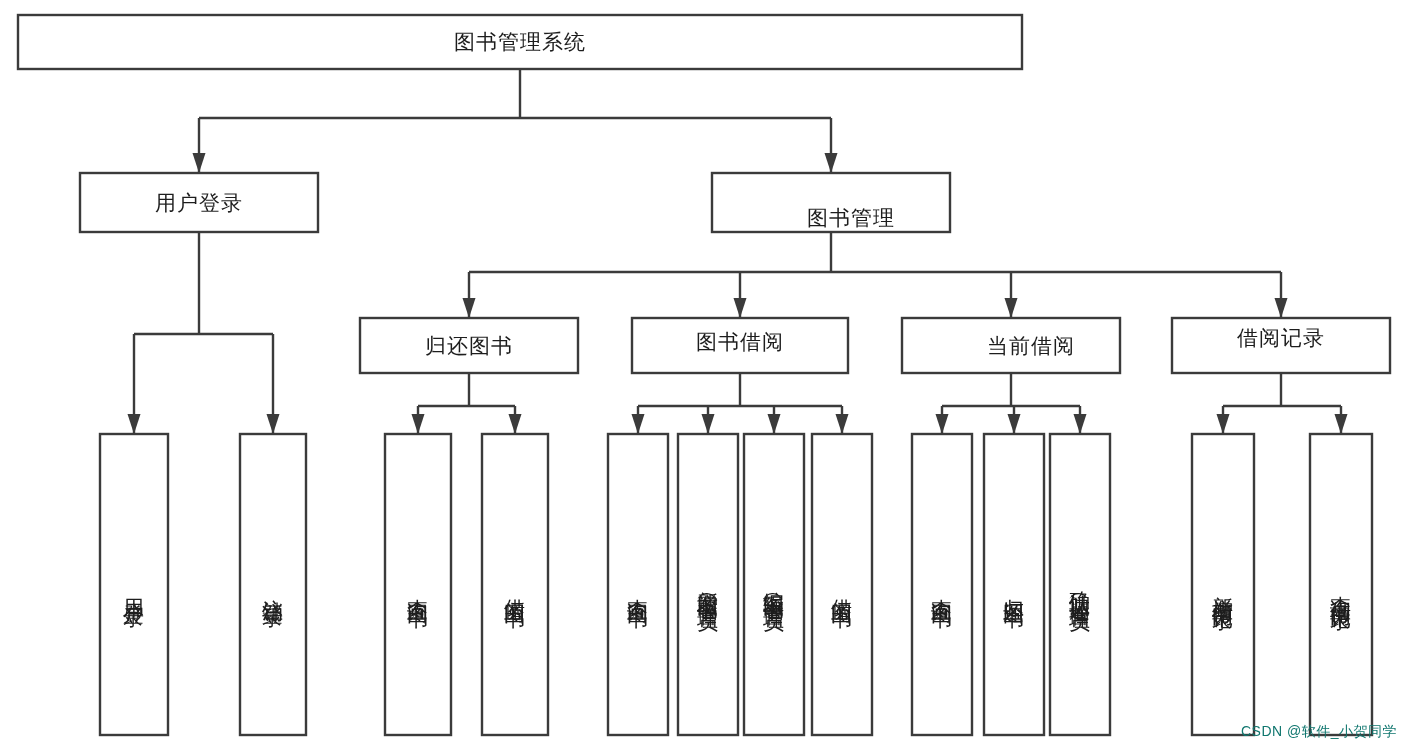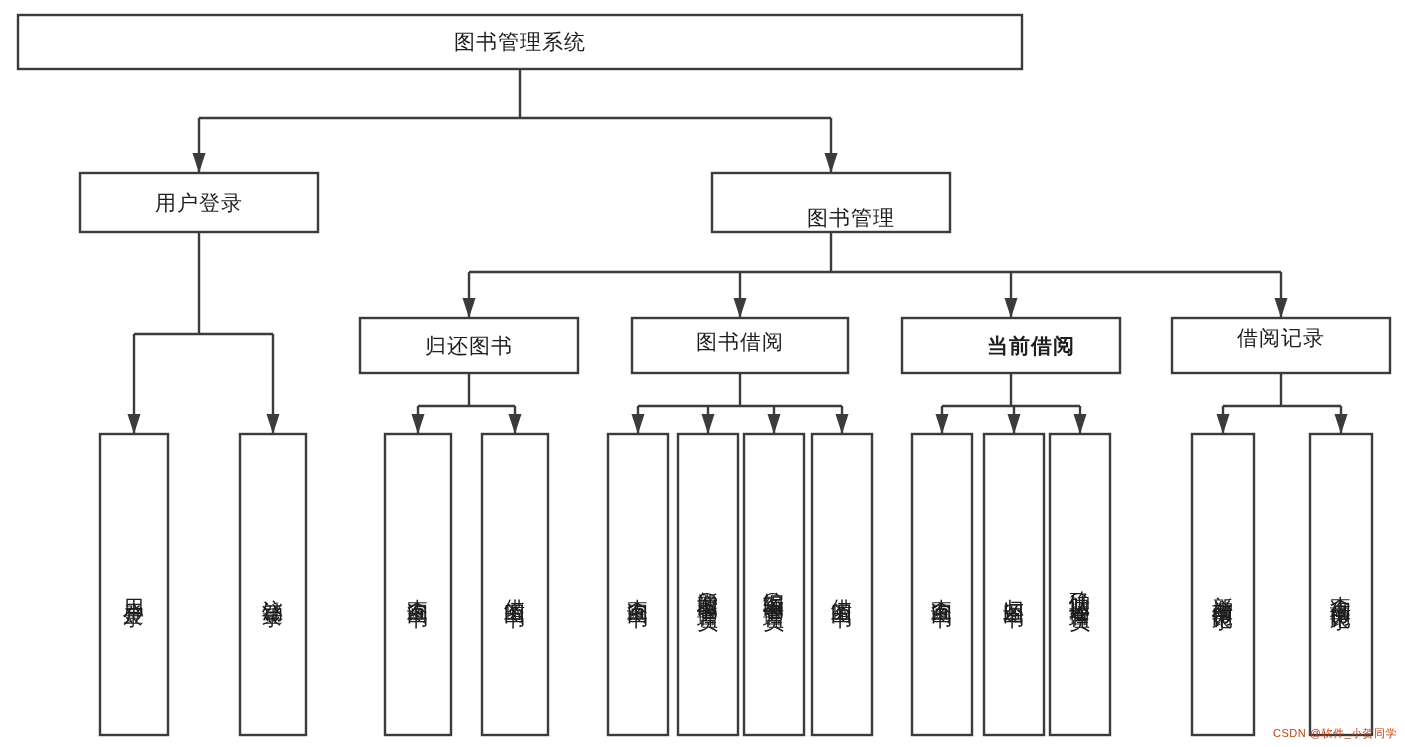--- a/index.html
+++ b/index.html
@@ -68,22 +68,22 @@
     font-size: 21px;
     color: #1d1d1d;
     letter-spacing: 1px;
     white-space: nowrap;
   }
   #watermark {
     position: absolute;
     right: 8px;
     bottom: 6px;
     font-family: "Liberation Sans", "DejaVu Sans", sans-serif;
-    font-size: 11px;
-    color: #c2410c;
+    font-size: 14px;
+    color: #0f766e;
     letter-spacing: 0.5px;
     white-space: nowrap;
     pointer-events: none;
   }
 </style>
 </head>
 <body>
 
 <div id="diagram-root">
 
@@ -175,21 +175,21 @@
       </div>
       <div class="hlabel-wrap" style="left: 712px; top: 188px; width: 278px; height: 59px; text-align: right;">
         <span class="hlabel-text">图书管理</span>
       </div>
       <div class="hlabel-wrap" style="left: 360px; top: 318px; width: 218px; height: 55px;">
         <span class="hlabel-text">归还图书</span>
       </div>
       <div class="hlabel-wrap" style="left: 632px; top: 318px; width: 216px; height: 47px;">
         <span class="hlabel-text">图书借阅</span>
       </div>
-      <div class="hlabel-wrap" style="left: 902px; top: 318px; width: 258px; height: 55px; font-weight: bold;">
+      <div class="hlabel-wrap" style="left: 902px; top: 318px; width: 258px; height: 55px;">
         <span class="hlabel-text">当前借阅</span>
       </div>
       <div class="hlabel-wrap" style="left: 1172px; top: 318px; width: 218px; height: 39px;">
         <span class="hlabel-text">借阅记录</span>
       </div>
       <div class="vlabel-wrap" style="left: 100px; top: 442px; width: 68px; height: 291px; align-items: center;">
         <span class="vlabel-text">用户登录</span>
       </div>
       <div class="vlabel-wrap" style="left: 240px; top: 442px; width: 66px; height: 291px; align-items: center;">
         <span class="vlabel-text">注销登录</span>

